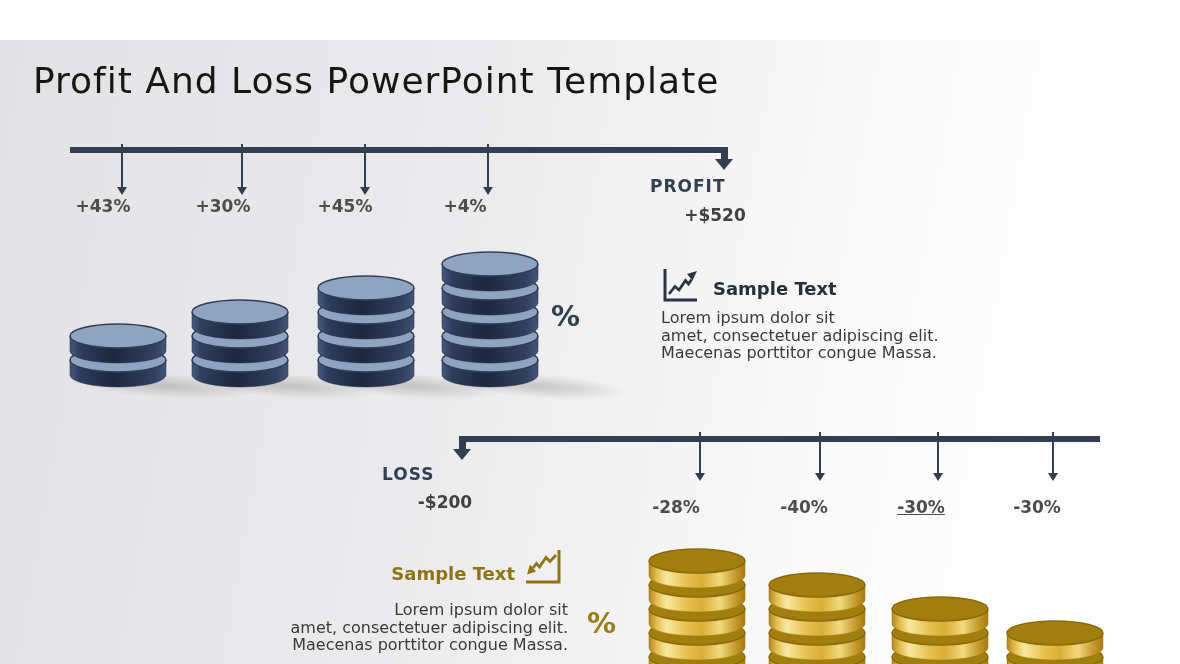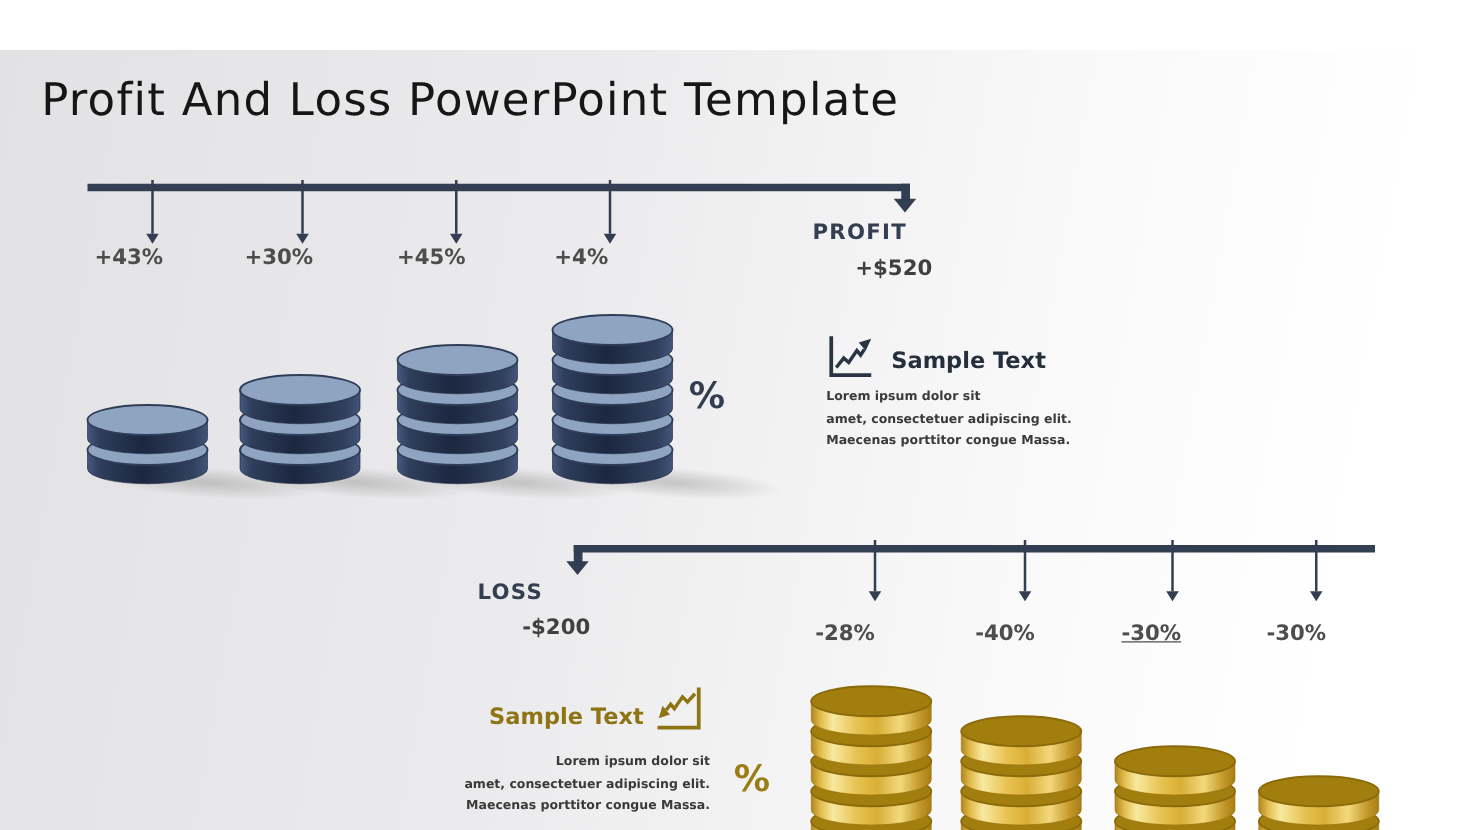--- a/index.html
+++ b/index.html
@@ -17,21 +17,21 @@
   .tick-head{position:absolute;width:0;height:0;border-left:5px solid transparent;border-right:5px solid transparent;border-top:8px solid var(--navy-bar);}
   .tick-label{position:absolute;width:84px;text-align:center;font-size:17px;font-weight:bold;color:var(--pct-text);}
   .end-label{position:absolute;width:130px;text-align:left;font-size:17px;font-weight:bold;letter-spacing:1px;color:var(--navy-text);}
   .end-value{position:absolute;width:130px;text-align:center;font-size:17px;font-weight:600;color:var(--value-text);}
   .pct{position:absolute;font-size:29px;font-weight:bold;}
   .pct-blue{color:var(--navy-text);}
   .pct-gold{color:var(--gold-bright);}
   .sample-heading{position:absolute;font-size:18px;font-weight:bold;white-space:nowrap;}
   .heading-navy{color:#26303C;}
   .heading-gold{color:var(--gold);text-align:right;}
-  .sample-lines{position:absolute;font-size:10px;line-height:17.5px;color:var(--body-text);font-weight:bold;}
+  .sample-lines{position:absolute;font-size:16px;line-height:17.5px;color:var(--body-text);}
   .align-right{text-align:right;}
   .icon{position:absolute;}
   .icon-navy{color:var(--icon-navy);}
   .icon-gold{color:var(--gold);}
   .stack{position:absolute;}
   .shadow{position:absolute;border-radius:50%;transform:rotate(4deg);
     background:radial-gradient(ellipse at center, rgba(100,100,100,0.30) 0%, rgba(100,100,100,0.12) 45%, rgba(100,100,100,0) 72%);}
 </style>
 </head>
 <body>

